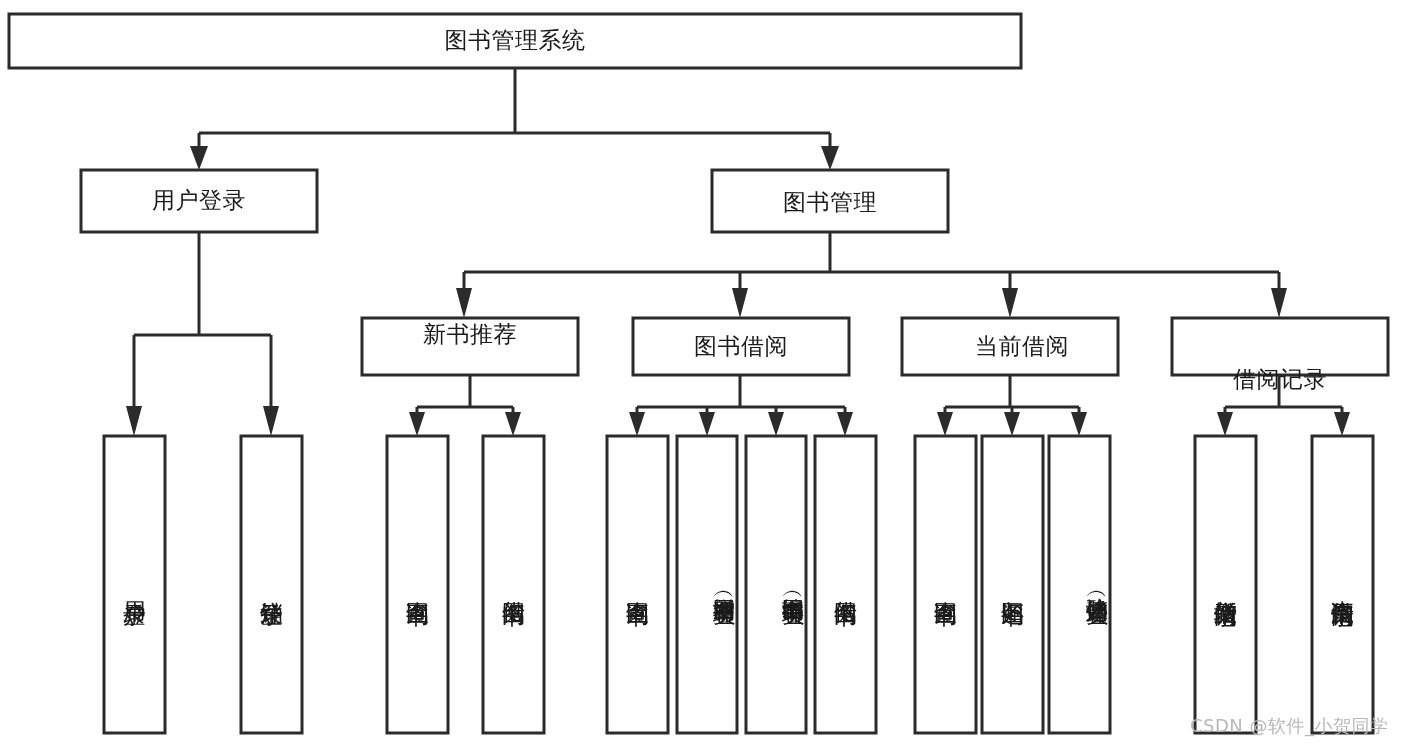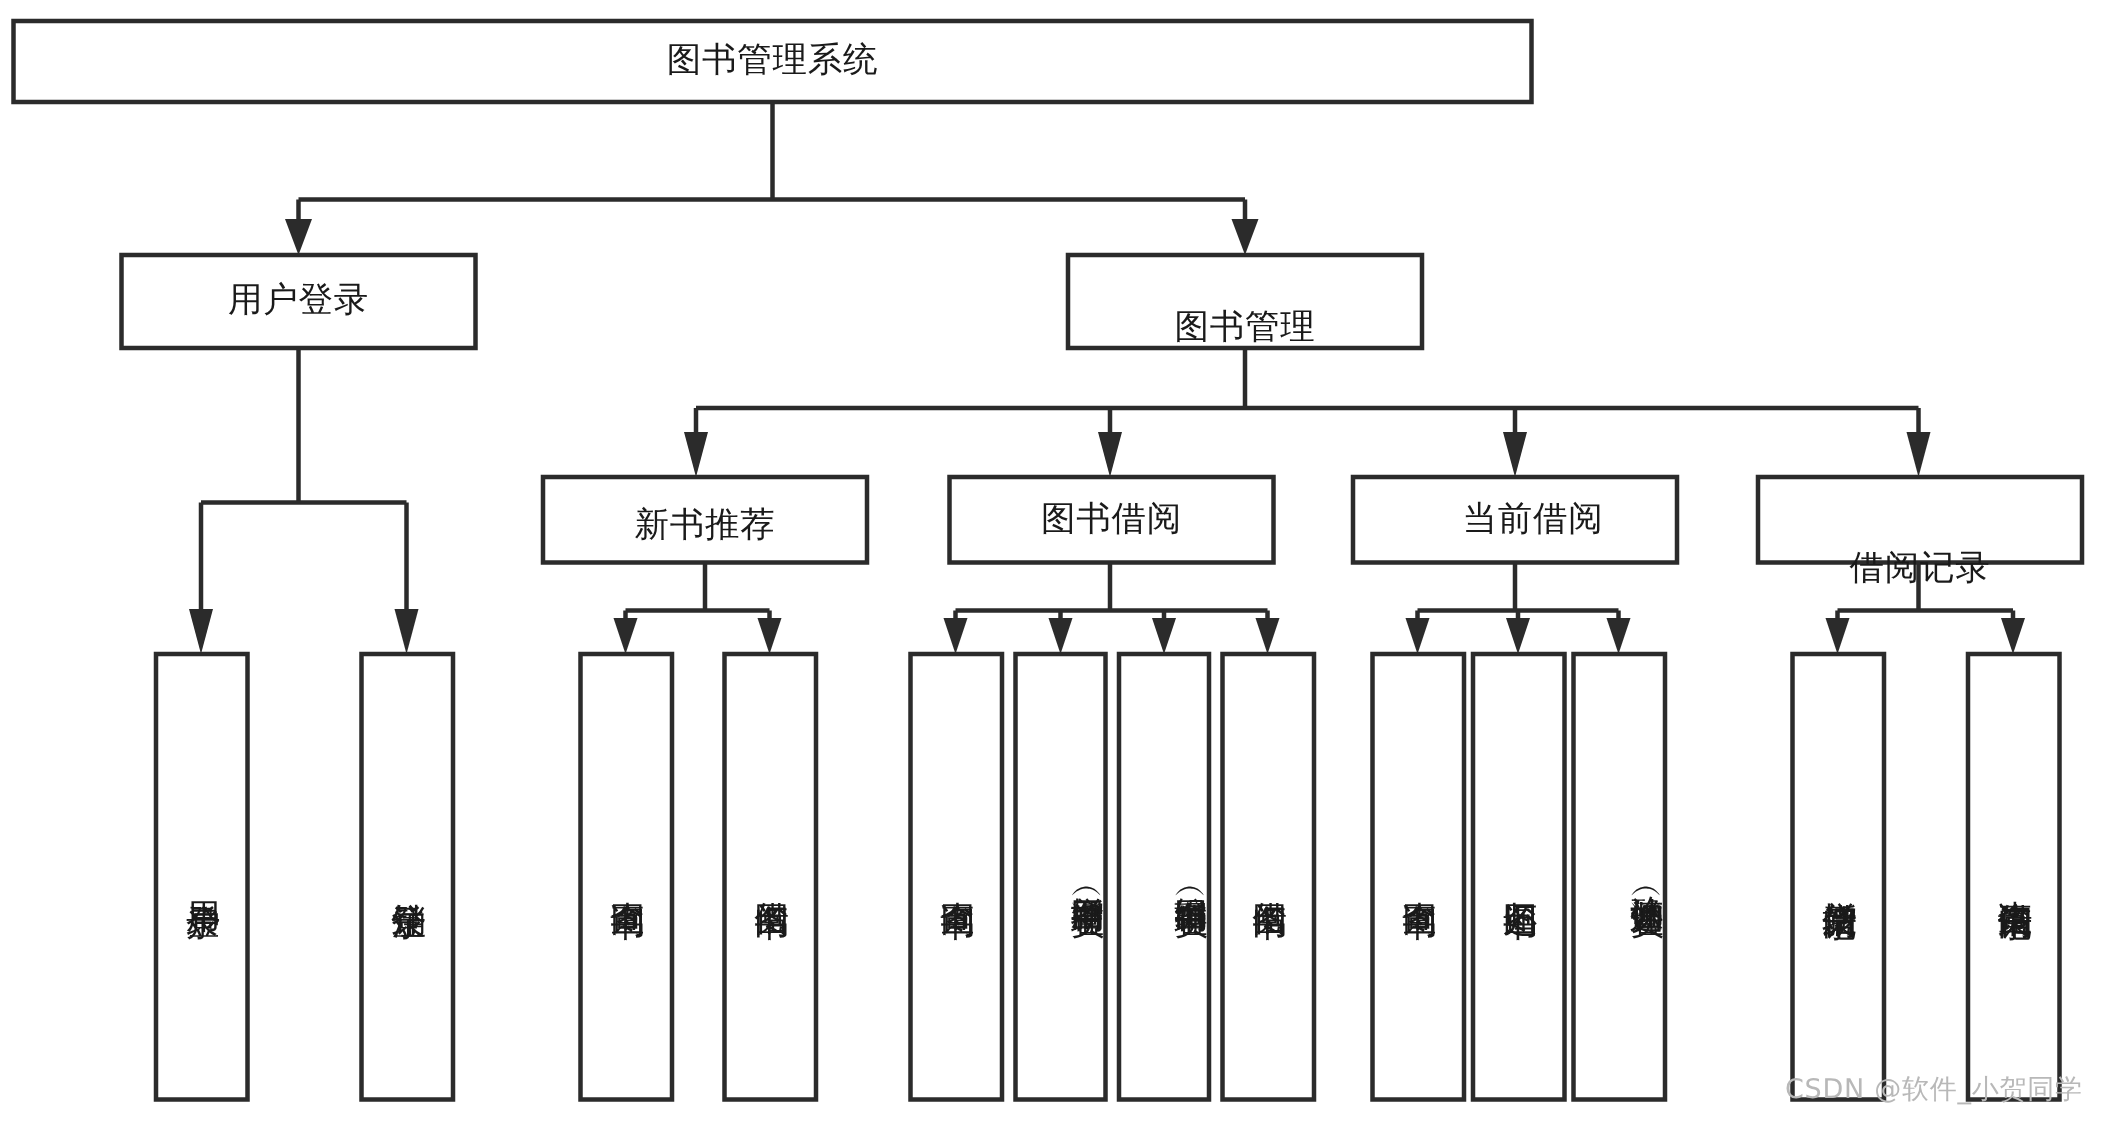--- a/index.html
+++ b/index.html
@@ -185,23 +185,23 @@
     <rect class="node-box" x="982" y="436" width="61" height="297"></rect>
     <rect class="node-box" x="1049" y="436" width="61" height="297"></rect>
 
     <rect class="node-box" x="1195" y="436" width="61" height="297"></rect>
     <rect class="node-box" x="1312" y="436" width="61" height="297"></rect>
   </svg>
 
   <div class="node-label-h" style="left:9px; top:14px; width:1012px; height:54px;">图书管理系统</div>
 
   <div class="node-label-h" style="left:81px; top:170px; width:236px; height:62px;">用户登录</div>
-  <div class="node-label-h" style="left:712px; top:188px; width:236px; height:62px;">图书管理</div>
-
-  <div class="node-label-h" style="left:362px; top:322px; width:216px; height:57px;">新书推荐</div>
+  <div class="node-label-h" style="left:712px; top:172px; width:236px; height:62px;">图书管理</div>
+
+  <div class="node-label-h" style="left:362px; top:306px; width:216px; height:57px;">新书推荐</div>
   <div class="node-label-h" style="left:633px; top:318px; width:216px; height:57px;border-radius:16px;">图书借阅</div>
   <div class="node-label-h" style="left:902px; top:318px; width:240px; height:57px;">当前借阅</div>
   <div class="node-label-h" style="left:1172px; top:318px; width:216px; height:57px;margin-top:33px;">借阅记录</div>
 
   <div class="node-label-v" style="left:104px; top:436px; width:61px; height:297px;">用户登录</div>
   <div class="node-label-v" style="left:241px; top:436px; width:61px; height:297px;">注销登录</div>
 
   <div class="node-label-v" style="left:387px; top:436px; width:61px; height:297px;">查询图书</div>
   <div class="node-label-v" style="left:483px; top:436px; width:61px; height:297px;">借阅图书</div>
 

